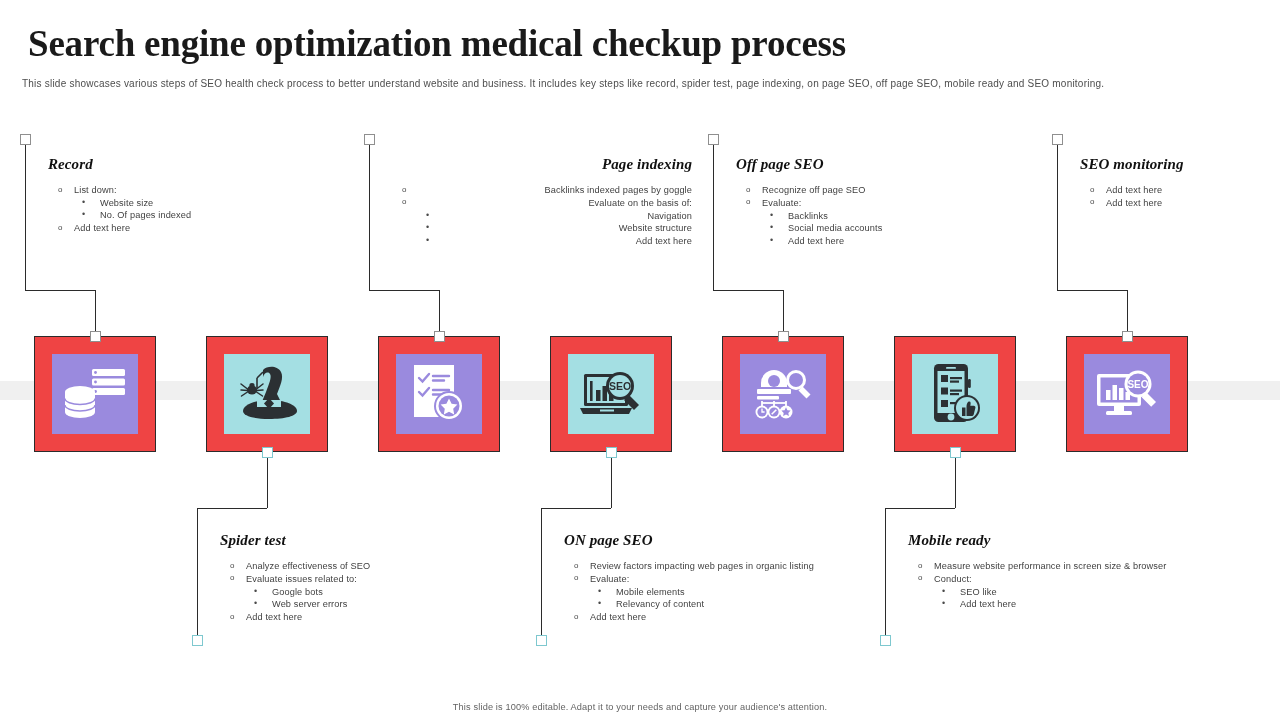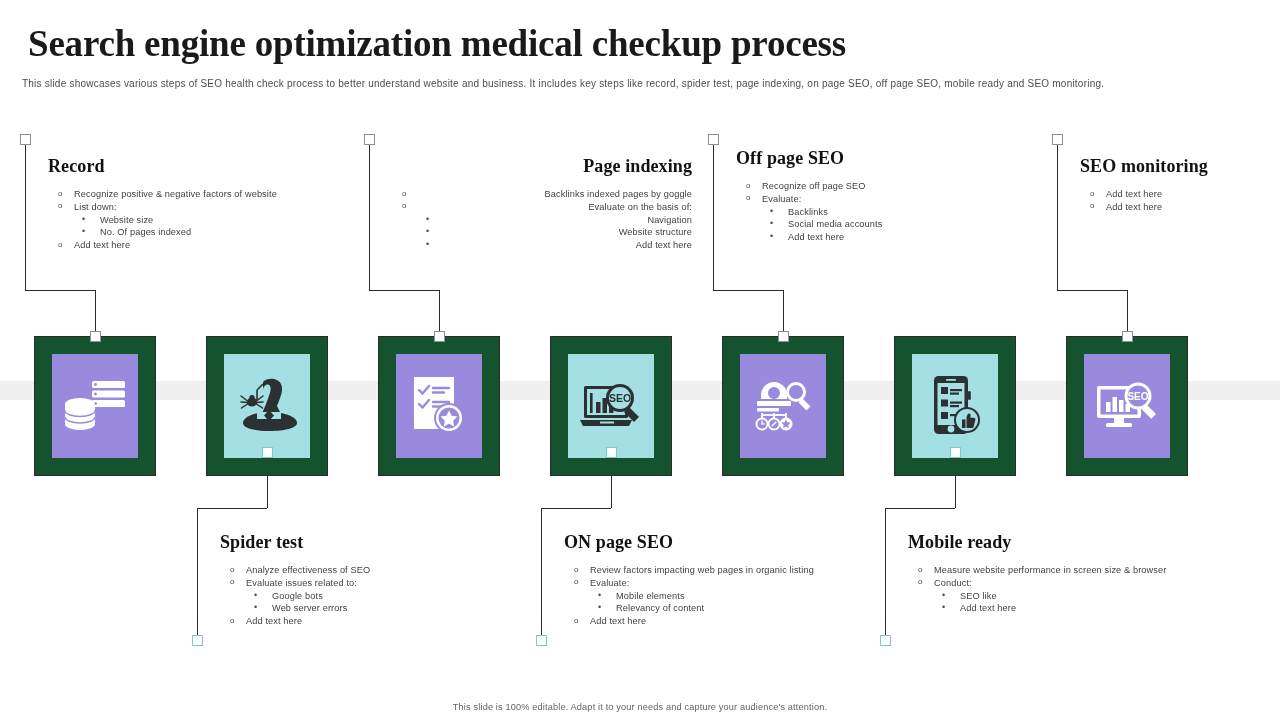--- a/index.html
+++ b/index.html
@@ -25,22 +25,22 @@
   }
 
   
   .band {
     position: absolute; left: 0px; top: 381px;
     width: 1280px; height: 19px; background: #f0f0f0;
   }
 
   
   .iconbox {
-    position: absolute; width: 122px; height: 140px;
-    border: 1.6px solid #2b2b2b; background: #14532d;
+    position: absolute; width: 122px; height: 116px;
+    border: 1.6px solid #2b2b2b; background: #ef4444;
     padding: 17px; z-index: 4;
   }
   .iconbox .fill {
     width: 100%; height: 100%;
     display: flex; align-items: center; justify-content: center;
   }
   .fill.purple { background: #9a8ade; }
   .fill.cyan   { background: #a4dfe3; }
   .fill svg { display: block; }
 
@@ -53,22 +53,22 @@
     position: absolute; width: 11px; height: 11px;
     background: #ffffff; z-index: 6;
   }
   .anchor.gray { border: 1px solid #8f8f8f; }
   .anchor.cyan { border: 1px solid #7ec8cf; }
 
   
   .block { position: absolute; width: 300px; z-index: 3; }
   .block h3 {
     font-family: "Liberation Serif", serif;
-    font-size: 18px; font-weight: 700; color: #111;
-    margin-bottom: 11px; letter-spacing: 0.1px;
+    font-size: 15px; font-weight: 700; color: #111;
+    margin-bottom: 11px; letter-spacing: 0.1px; font-style: italic;
   }
   .lvl1 { list-style: none; }
   .lvl1 > li {
     position: relative; padding-left: 26px;
     font-size: 9.2px; color: #3f3f3f; line-height: 12.3px;
     margin-bottom: 0.5px; letter-spacing: 0.12px;
   }
   .lvl1 > li::before {
     content: "o"; position: absolute; left: 10px; top: -0.5px;
     font-size: 8px; color: #4a4a4a;
@@ -126,21 +126,20 @@
       <div class="conn">
         <div class="v" style="left:25px; top:143px; height:147px;"></div>
         <div class="h" style="left:25px; top:290px; width:70px;"></div>
         <div class="v" style="left:95px; top:290px; height:46px;"></div>
       </div>
       <div class="anchor gray" style="left: 20px; top: 134px;"></div>
       <div class="anchor gray" style="left: 89.5px; top: 331px;"></div>
       <div class="block" style="left: 48px; top: 156px;">
         <h3>Record</h3>
         <ul class="lvl1">
-          <li>Recognize positive &amp; negative factors of website</li>
           <li>List down:<ul class="lvl2">
               <li>Website size</li>
               <li>No. Of pages indexed</li>
             </ul></li>
           <li>Add text here</li>
         </ul>
       </div>
       <div class="iconbox" style="left: 206px; top: 336px;">
         <div class="fill cyan">
           <span>
@@ -287,21 +286,21 @@
           </span>
         </div>
       </div>
       <div class="conn">
         <div class="v" style="left:713px; top:143px; height:147px;"></div>
         <div class="h" style="left:713px; top:290px; width:70px;"></div>
         <div class="v" style="left:783px; top:290px; height:46px;"></div>
       </div>
       <div class="anchor gray" style="left: 708px; top: 134px;"></div>
       <div class="anchor gray" style="left: 777.5px; top: 331px;"></div>
-      <div class="block" style="left: 736px; top: 148px;">
+      <div class="block" style="left: 736px; top: 156px;">
         <h3>Off page SEO</h3>
         <ul class="lvl1">
           <li>Recognize off page SEO</li>
           <li>Evaluate:<ul class="lvl2">
               <li>Backlinks</li>
               <li>Social media accounts</li>
               <li>Add text here</li>
             </ul></li>
         </ul>
       </div>

